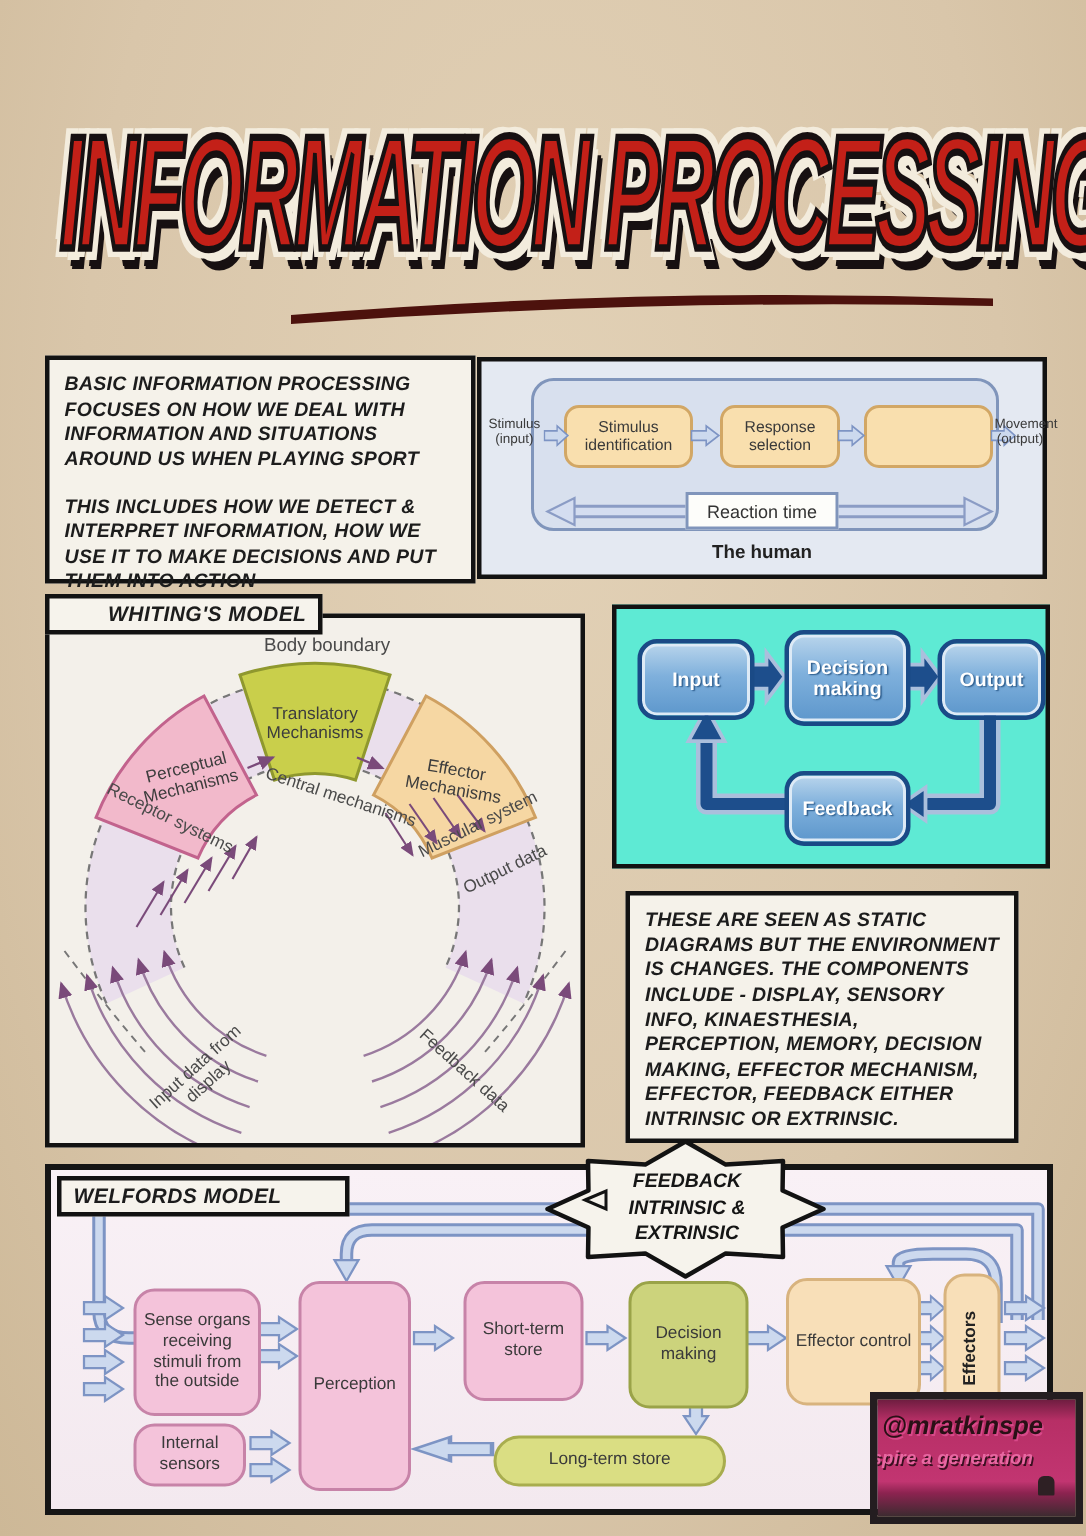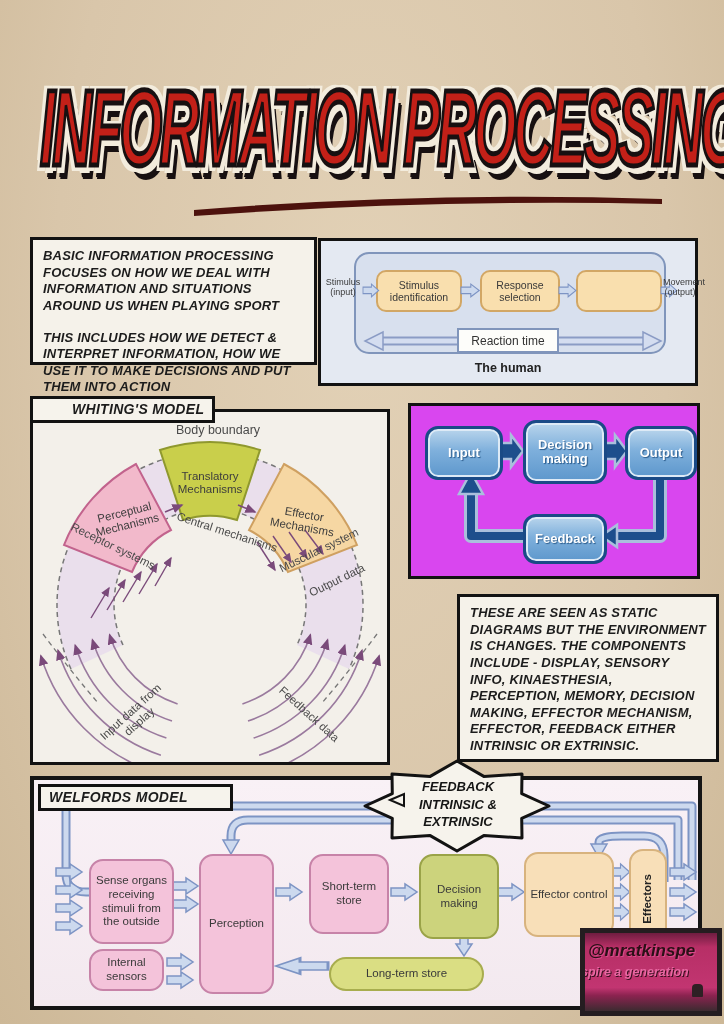--- a/index.html
+++ b/index.html
@@ -44,21 +44,21 @@
   .human-box{left:318px;top:238px;width:380px;height:148px;background:#e4e9f2;}
   .hlabel{font-size:10.5px;color:#3a3a3a;line-height:1.15;text-align:center;}
   .hsmall{font-size:9px;color:#3a3a3a;line-height:1.15;text-align:center;}
   .rt-box{background:#fdfdfa;border:2px solid #8095bb;font-size:12px;color:#333;}
   .hcaption{font-weight:bold;font-size:12.5px;color:#222;text-align:center;}
   
   .whiting-box{left:30px;top:409px;width:360px;height:356px;background:#f3f0ea;}
   .wlab{font-size:11.5px;color:#4a4a4a;line-height:1.1;text-align:center;}
   .wedge-lab{font-size:11.5px;color:#3d3d3d;line-height:1.15;text-align:center;}
   
-  .loop-box{left:408px;top:403px;width:292px;height:176px;background:#d946ef;}
+  .loop-box{left:408px;top:403px;width:292px;height:176px;background:#5eead4;}
   .bluebox{
     position:absolute;border-radius:13px;border:3px solid #1a4a86;
     background:linear-gradient(180deg,#b9d5ec 0%,#7fb0dc 45%,#5d97cc 100%);
     box-shadow:inset 0 0 0 2px #ddeaf6;
     color:#fff;font-weight:bold;font-size:13px;text-shadow:1px 1px 1px #2a5a8a;
     display:flex;align-items:center;justify-content:center;text-align:center;line-height:1.1;
   }
   
   .welford-box{
     left:30px;top:776px;width:672px;height:234px;border:4px solid #151515;
@@ -100,21 +100,21 @@
 </head>
 <body>
 
 <div class="title-wrap">
   <span class="graffiti">INFORMATION PROCESSING</span>
 </div>
 <svg class="swoosh" width="480" height="28">
   <path d="M6,20 Q240,1 474,9 L474,14 Q240,9 6,26 Z" fill="#4d120d"></path>
 </svg>
 
-<div class="comic-box" style="left:30px;top:237px;width:287px;height:128px;">
+<div class="comic-box" style="left:30px;top:237px;width:287px;height:152px;">
   <div>BASIC INFORMATION PROCESSING FOCUSES ON HOW WE DEAL WITH INFORMATION AND SITUATIONS AROUND US WHEN PLAYING SPORT</div>
   <div class="spacer"></div>
   <div>THIS INCLUDES HOW WE DETECT &amp; INTERPRET INFORMATION, HOW WE USE IT TO MAKE DECISIONS AND PUT THEM INTO ACTION</div>
 </div>
 
 <div class="panel human-box">
   <svg class="ov" style="left:0;top:0;" width="374" height="142">
     <defs>
       <symbol id="barrow" overflow="visible">
         <path d="M0,4 H14 V0 L26,8 L14,16 V12 H0 Z" fill="#ccd9ee" stroke="#7d94c4" stroke-width="1.5"></path>
@@ -232,21 +232,21 @@
     <polygon points="48,88 72,88 60,66" fill="#1d4e8c" stroke="#aabfdc" stroke-width="2.5"></polygon>
     <polygon points="88,37 100,37 100,29 112,45 100,61 100,53 88,53" fill="#1d4e8c" stroke="#aabfdc" stroke-width="2.5"></polygon>
     <polygon points="192,37 204,37 204,29 216,45 204,61 204,53 192,53" fill="#1d4e8c" stroke="#aabfdc" stroke-width="2.5"></polygon>
   </svg>
   <div class="bluebox" style="left:14px;top:20px;width:72px;height:48px;">Input</div>
   <div class="bluebox" style="left:112px;top:14px;width:78px;height:58px;">Decision making</div>
   <div class="bluebox" style="left:214px;top:20px;width:66px;height:48px;">Output</div>
   <div class="bluebox" style="left:112px;top:108px;width:78px;height:44px;">Feedback</div>
 </div>
 
-<div class="comic-box" style="left:417px;top:594px;width:262px;height:168px;margin-left:40px;">
+<div class="comic-box" style="left:417px;top:594px;width:262px;height:168px;">
   <div>THESE ARE SEEN AS STATIC DIAGRAMS BUT THE ENVIRONMENT IS CHANGES. THE COMPONENTS INCLUDE - DISPLAY, SENSORY INFO, KINAESTHESIA, PERCEPTION, MEMORY, DECISION MAKING, EFFECTOR MECHANISM, EFFECTOR, FEEDBACK EITHER INTRINSIC OR EXTRINSIC.</div>
 </div>
 
 <div class="panel welford-box">
   <svg class="ov" style="left:0;top:0;" width="664" height="226">
     <defs>
       <symbol id="warrow" overflow="visible">
         <path d="M0,4 H14 V0 L26,8 L14,16 V12 H0 Z" fill="#ccd9ee" stroke="#7d94c4" stroke-width="1.5"></path>
       </symbol>
     </defs>

